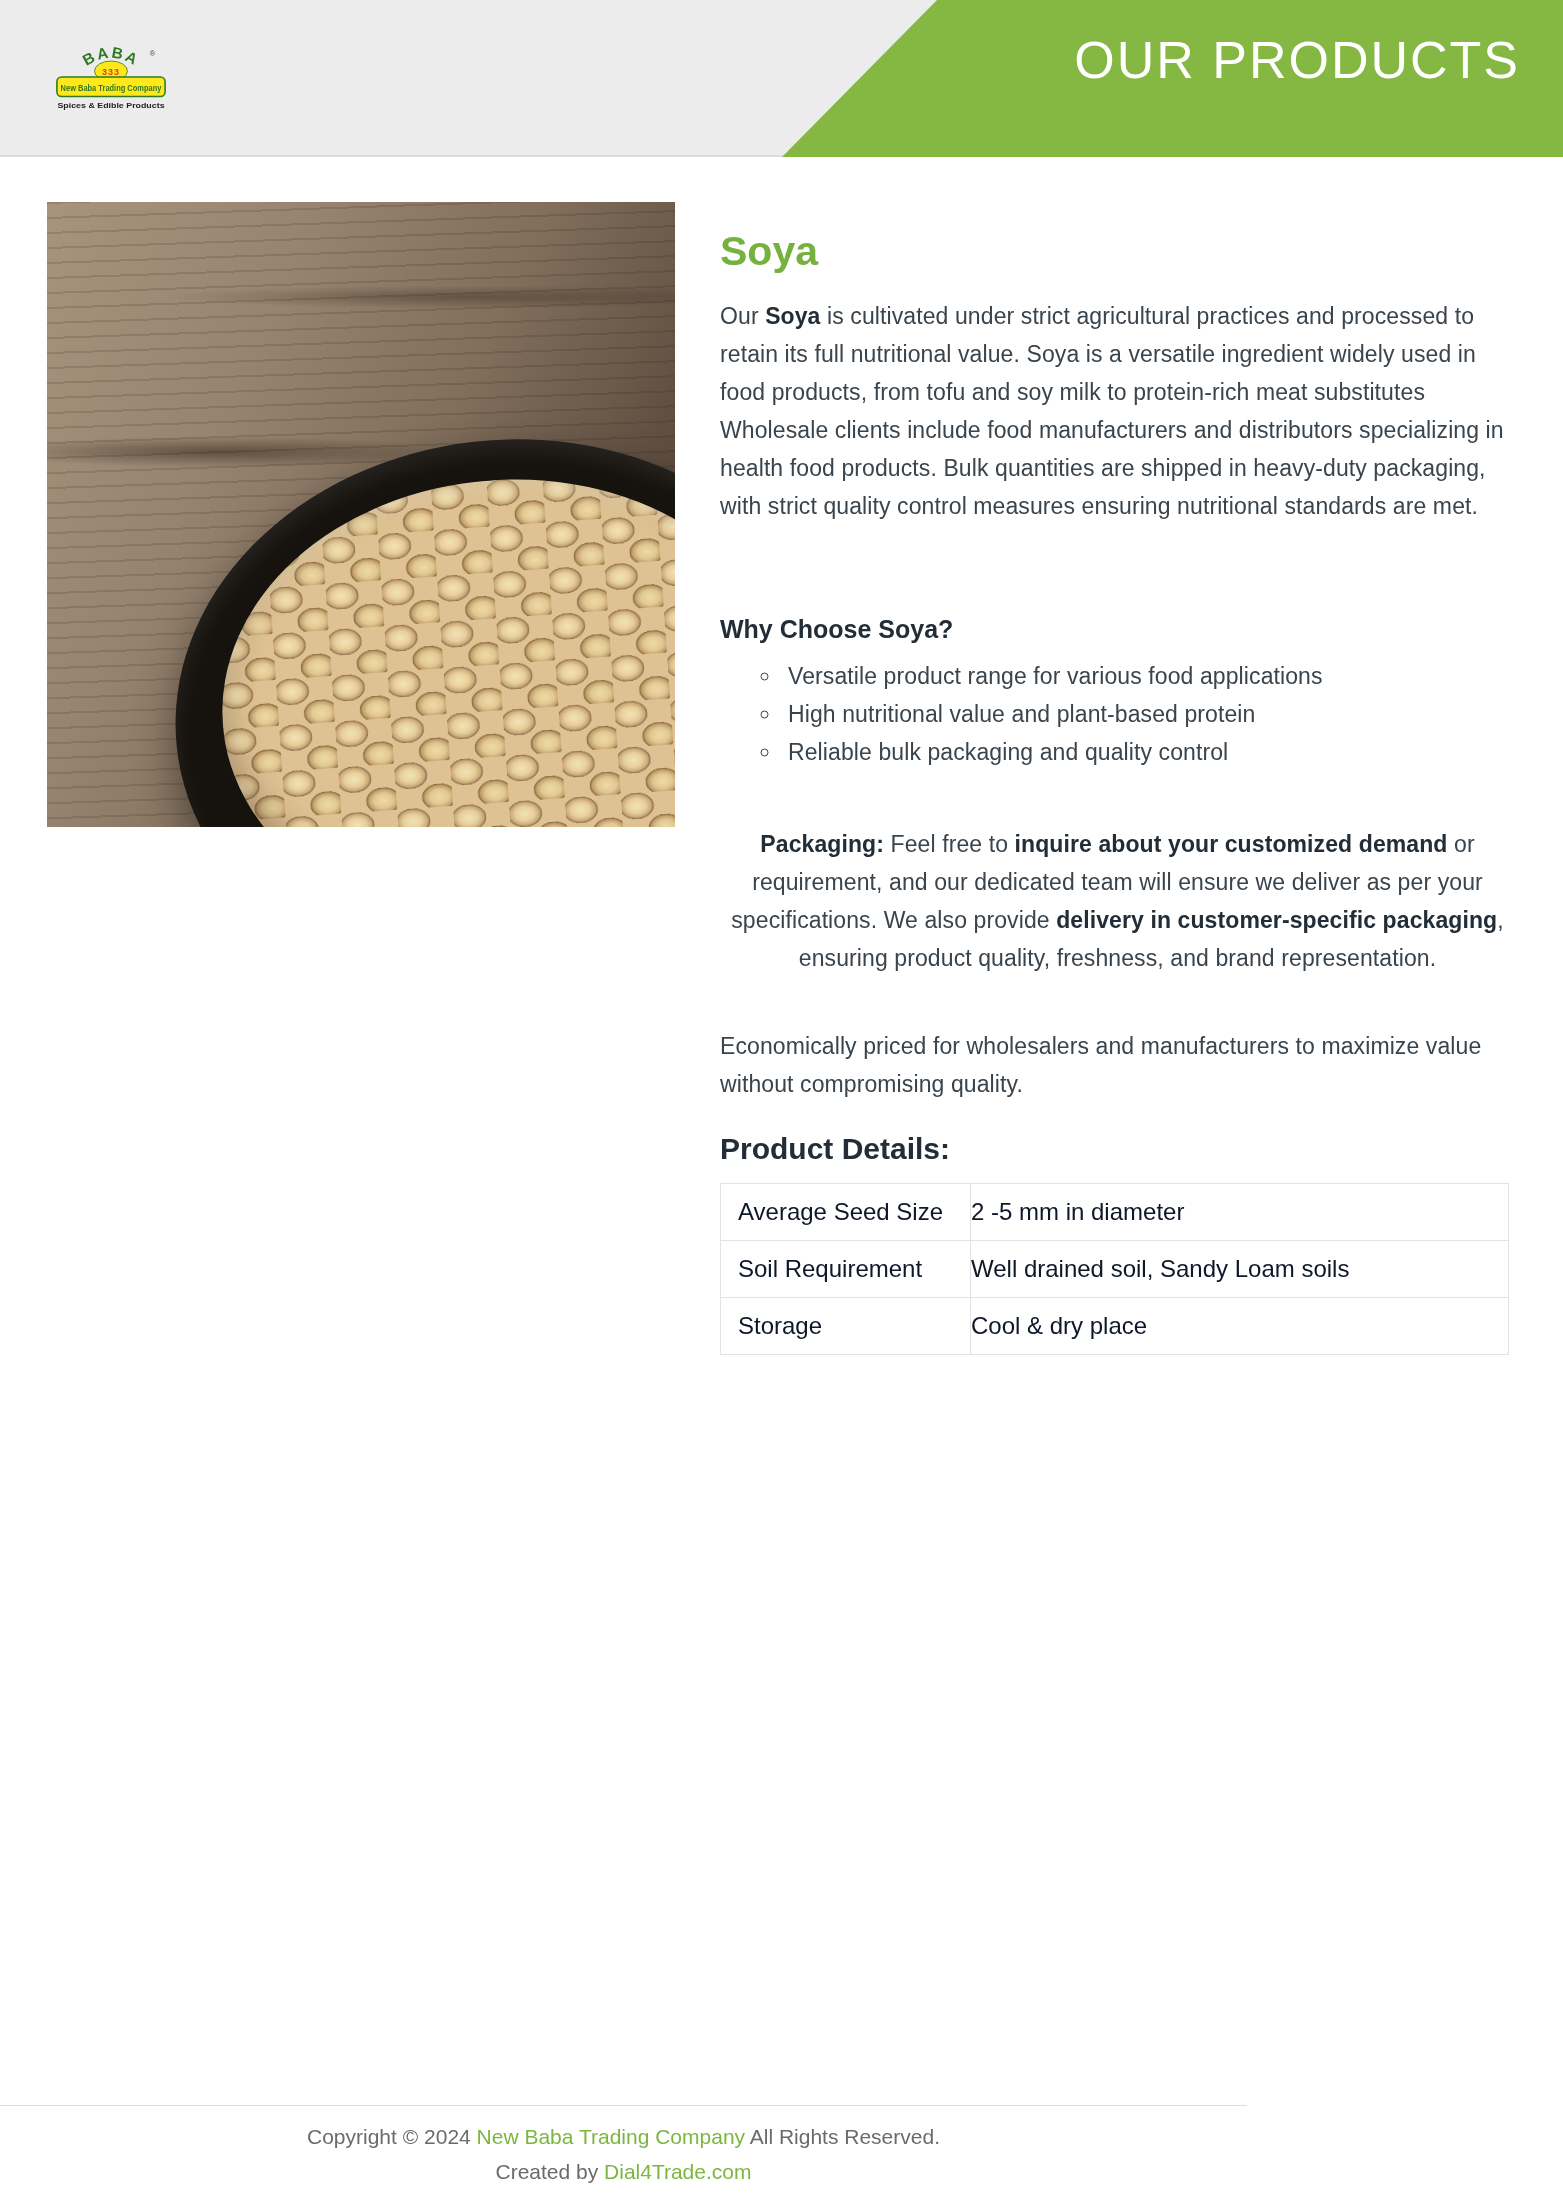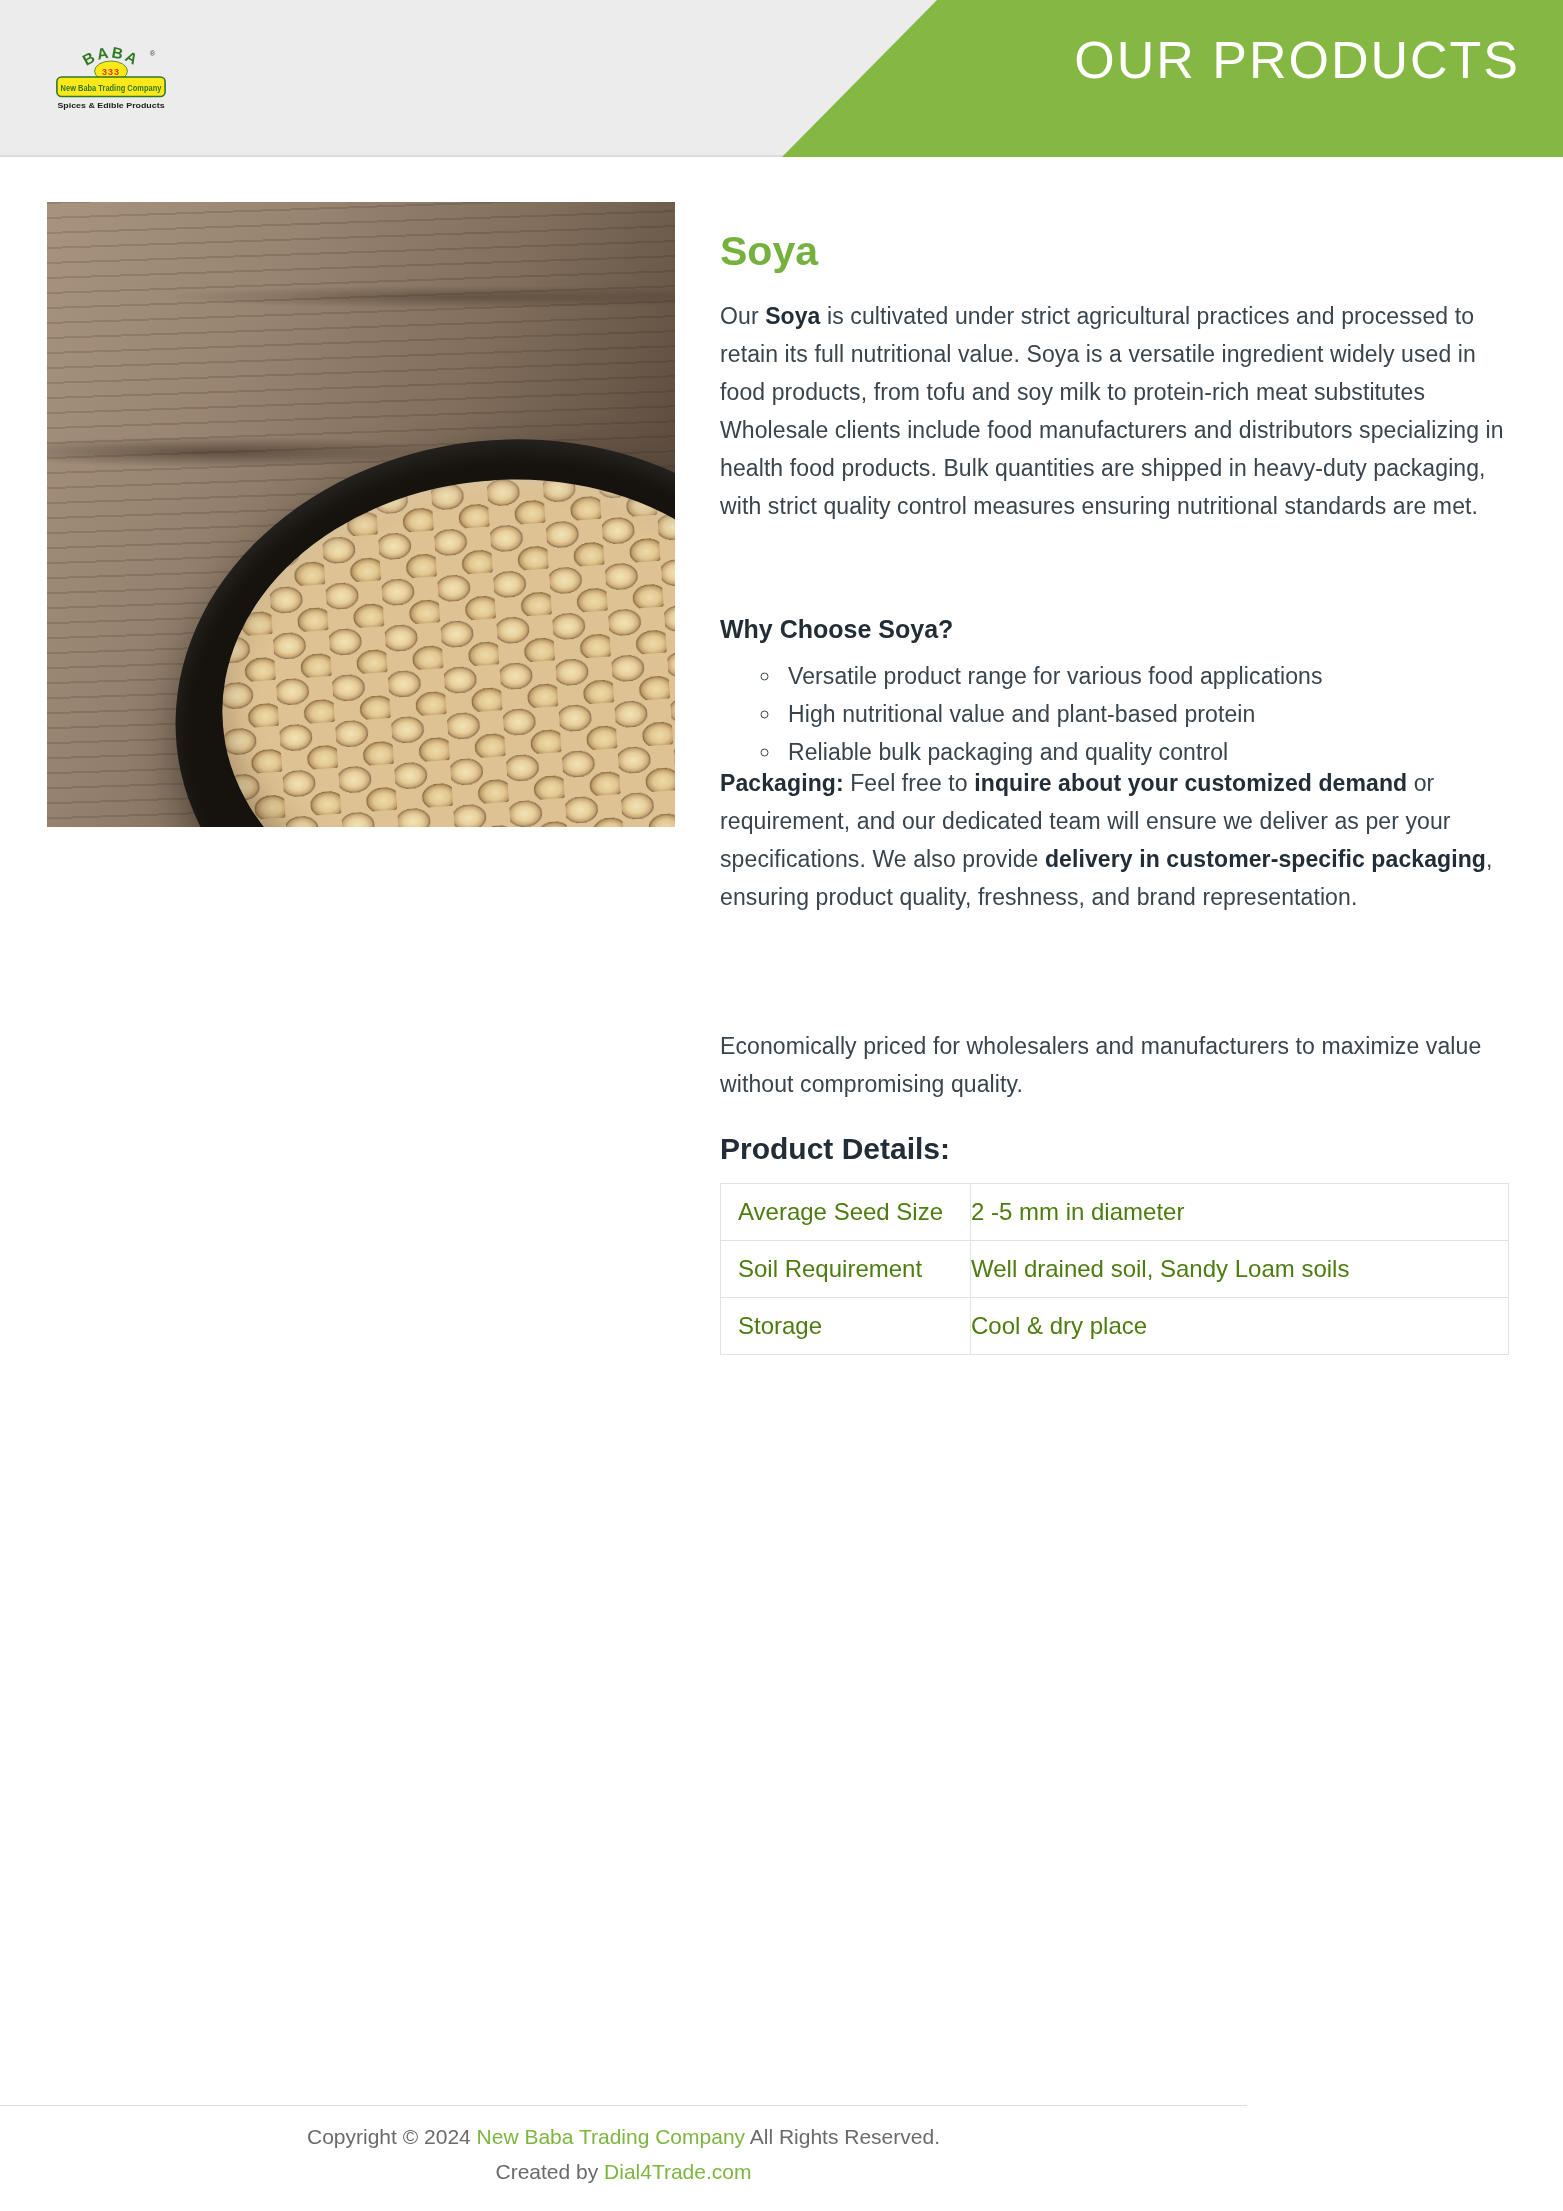--- a/index.html
+++ b/index.html
@@ -42,24 +42,24 @@
   
   .col { position:absolute; left:720px; top:0; width:795px; color:#3a444c; }
   .col > * { position:absolute; left:0; width:795px;margin-top:25px; }
   h1.product-title { top:203px; color:#76b13f; font-size:41px; font-weight:bold; }
   .body-text { font-size:23px; line-height:38px; letter-spacing:.1px; }
   .intro { top:272px; }
   b, .bold { font-weight:bold; color:#222d37; }
   .why-heading { top:590px; font-size:25px; font-weight:bold; color:#222d37; }
   ul.why-list { top:632px; list-style-type:circle; padding-left:62px; }
   ul.why-list li { padding-left:6px; }
-  .packaging { top:739px; }
+  .packaging { top:800px;text-align:center; }
   .pricing { top:1002px; }
   .details-heading { top:1107px; font-size:30px; font-weight:bold; color:#222d37; }
-  table.details { top:1158px; border-collapse:collapse; width:789px; font-size:24px; color:#4d7c0f; }
+  table.details { top:1158px; border-collapse:collapse; width:789px; font-size:24px; color:#0f172a; }
   table.details td { border:1px solid #e2e2e2; height:57px; vertical-align:middle; }
   td.lbl { width:250px; padding-left:17px; }
   td.val { }
 
   
   .footer { position:absolute; left:0; top:2105px; width:1247px; border-top:1px solid #dddddd;
             text-align:center; color:#6b6b6b; font-size:21px; }
   .footer p { line-height:35px; }
   .footer .l1 { margin-top:13px; }
   .green-link { color:#7cb63f; cursor:pointer; }

